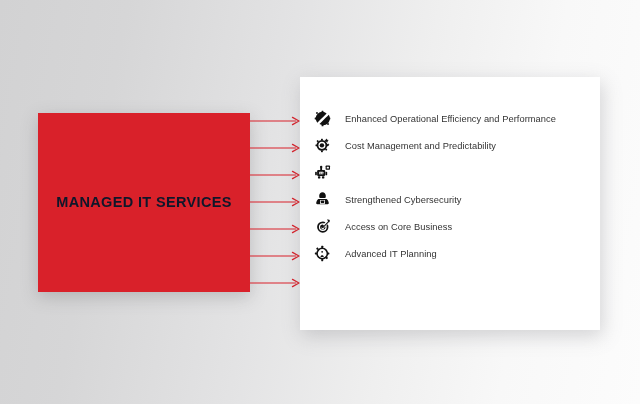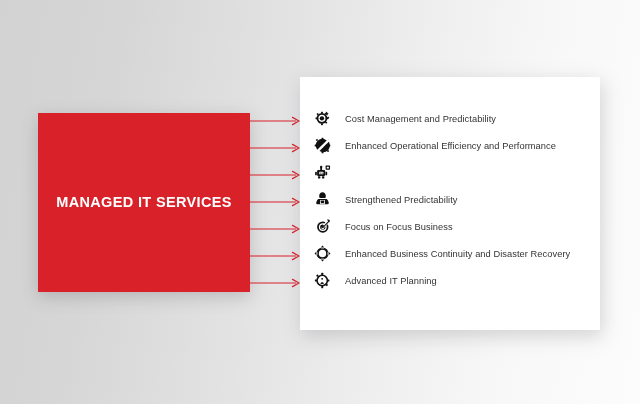--- a/index.html
+++ b/index.html
@@ -28,21 +28,21 @@
     top: 113px;
     width: 212px;
     height: 179px;
     background: #d9212a;
     box-shadow: 0 5px 16px rgba(90,90,95,0.28);
     display: flex;
     align-items: center;
     justify-content: center;
   }
   #red-box-title {
-    color: #ffffff;
+    color: #0f172a;
     font-size: 14.5px;
     font-weight: bold;
     letter-spacing: 0.35px;
     text-align: center;
     line-height: 1.2;
     white-space: nowrap;
   }
 
   
   #arrows {
@@ -130,51 +130,51 @@
         <polyline points="44.5,175.4 51,179 44.5,182.6" fill="none" stroke="#d9212a" stroke-width="1.3" stroke-linecap="round" stroke-linejoin="round"></polyline>
       </g>
       <g>
         <line x1="2" y1="206" x2="48" y2="206" stroke="#d9212a" stroke-width="1.1"></line>
         <polyline points="44.5,202.4 51,206 44.5,209.6" fill="none" stroke="#d9212a" stroke-width="1.3" stroke-linecap="round" stroke-linejoin="round"></polyline>
       </g>
     </svg>
 
   <div id="panel">
     <div id="bullet-list">
+        <div class="bullet-row">
+          <span class="bullet-icon">
+            <svg width="17" height="17" viewBox="0 0 24 24" fill="currentColor">
+              <path d="M12 2.6c-5.2 0-9.4 4.2-9.4 9.4 0 2.3.8 4.4 2.2 6l1.6-1.7 3.1-3.1 3.4-3.4 3.2-3.2 1.7-1.7A9.35 9.35 0 0 0 12 2.6z"></path>
+              <path d="M20.9 6.6 19.2 8.3l-3.1 3.1-3.4 3.4-3.2 3.2-1.8 1.8c1.5 1 3.4 1.6 5.3 1.6 5.2 0 9.4-4.2 9.4-9.4 0-1.9-.6-3.7-1.5-5.4z"></path>
+              <rect x="10.7" y="1" width="2.6" height="2.2" rx="0.5"></rect>
+              <rect x="10.7" y="20.8" width="2.6" height="2.2" rx="0.5"></rect>
+              <rect x="1" y="10.7" width="2.2" height="2.6" rx="0.5"></rect>
+              <rect x="20.8" y="10.7" width="2.2" height="2.6" rx="0.5"></rect>
+              <rect x="3" y="3" width="2.4" height="2.4" rx="0.5" transform="rotate(-45 4.2 4.2)"></rect>
+              <rect x="18.6" y="18.6" width="2.4" height="2.4" rx="0.5" transform="rotate(-45 19.8 19.8)"></rect>
+            </svg>
+          </span>
+          <span class="bullet-label">Enhanced Operational Efficiency and Performance</span>
+        </div>
         <div class="bullet-row">
           <span class="bullet-icon">
             <svg width="17" height="17" viewBox="0 0 24 24" fill="currentColor">
               <path d="M11.2 4.2a7.6 7.6 0 1 0 0 15.2 7.6 7.6 0 0 0 0-15.2zm0 2.6a5 5 0 1 1 0 10 5 5 0 0 1 0-10z"></path>
               <circle cx="11.2" cy="11.8" r="3.1"></circle>
               <rect x="9.9" y="2.3" width="2.6" height="2.6" rx="0.6"></rect>
               <rect x="9.9" y="18.8" width="2.6" height="2.6" rx="0.6"></rect>
               <rect x="2.1" y="10.5" width="2.6" height="2.6" rx="0.6"></rect>
               <rect x="17.8" y="10.5" width="2.4" height="2.6" rx="0.6"></rect>
               <rect x="4" y="4.6" width="2.4" height="2.4" rx="0.6" transform="rotate(-45 5.2 5.8)"></rect>
               <rect x="16" y="16.6" width="2.4" height="2.4" rx="0.6" transform="rotate(-45 17.2 17.8)"></rect>
               <path d="M17.6 2.1l1.1 1.9 2.1.3-1.6 1.4.4 2.1-1.9-1-1.9 1 .4-2.1-1.6-1.4 2.1-.3z"></path>
               <path d="M19.9 8.9l.7 1.2 1.3.2-1 .9.2 1.3-1.2-.6-1.2.6.2-1.3-1-.9 1.3-.2z"></path>
             </svg>
           </span>
           <span class="bullet-label">Cost Management and Predictability</span>
-        </div>
-        <div class="bullet-row">
-          <span class="bullet-icon">
-            <svg width="17" height="17" viewBox="0 0 24 24" fill="currentColor">
-              <path d="M12 2.6c-5.2 0-9.4 4.2-9.4 9.4 0 2.3.8 4.4 2.2 6l1.6-1.7 3.1-3.1 3.4-3.4 3.2-3.2 1.7-1.7A9.35 9.35 0 0 0 12 2.6z"></path>
-              <path d="M20.9 6.6 19.2 8.3l-3.1 3.1-3.4 3.4-3.2 3.2-1.8 1.8c1.5 1 3.4 1.6 5.3 1.6 5.2 0 9.4-4.2 9.4-9.4 0-1.9-.6-3.7-1.5-5.4z"></path>
-              <rect x="10.7" y="1" width="2.6" height="2.2" rx="0.5"></rect>
-              <rect x="10.7" y="20.8" width="2.6" height="2.2" rx="0.5"></rect>
-              <rect x="1" y="10.7" width="2.2" height="2.6" rx="0.5"></rect>
-              <rect x="20.8" y="10.7" width="2.2" height="2.6" rx="0.5"></rect>
-              <rect x="3" y="3" width="2.4" height="2.4" rx="0.5" transform="rotate(-45 4.2 4.2)"></rect>
-              <rect x="18.6" y="18.6" width="2.4" height="2.4" rx="0.5" transform="rotate(-45 19.8 19.8)"></rect>
-            </svg>
-          </span>
-          <span class="bullet-label">Enhanced Operational Efficiency and Performance</span>
         </div>
         <div class="bullet-row">
           <span class="bullet-icon">
             <svg width="17" height="17" viewBox="0 0 24 24" fill="currentColor">
               <rect x="4.4" y="8.6" width="11.4" height="8.4" rx="1.6"></rect>
               <rect x="8.8" y="5.2" width="2.6" height="3.8"></rect>
               <circle cx="10.1" cy="4.3" r="1.7"></circle>
               <rect x="1.6" y="11" width="2.4" height="5" rx="1"></rect>
               <rect x="16.2" y="11" width="2.4" height="5" rx="1"></rect>
               <rect x="5.6" y="17.4" width="3.4" height="3.1" rx="0.6"></rect>
@@ -190,50 +190,34 @@
         <div class="bullet-row">
           <span class="bullet-icon">
             <svg width="17" height="17" viewBox="0 0 24 24" fill="currentColor">
               <path d="M12 1.9c-2.6 0-4.7 2.3-4.7 5.2 0 1 .3 2 .7 2.8h8c.5-.8.7-1.8.7-2.8 0-2.9-2.1-5.2-4.7-5.2z"></path>
               <path d="M6.2 11.3c-1.7 1.3-2.9 3.4-3.1 5.8-.1.9.6 1.7 1.5 1.7h14.8c.9 0 1.6-.8 1.5-1.7-.2-2.4-1.4-4.5-3.1-5.8z"></path>
               <rect x="8.6" y="12.6" width="6.8" height="5.6" rx="0.8" fill="#fff"></rect>
               <rect x="9.8" y="13.8" width="4.4" height="3.6" rx="0.5"></rect>
               <path d="M10.6 13.8v-1a1.4 1.4 0 0 1 2.8 0v1h-1v-1a.45.45 0 0 0-.9 0v1z"></path>
             </svg>
           </span>
-          <span class="bullet-label">Strengthened Predictability</span>
+          <span class="bullet-label">Strengthened Cybersecurity</span>
         </div>
         <div class="bullet-row">
           <span class="bullet-icon">
             <svg width="17" height="17" viewBox="0 0 24 24" fill="currentColor">
               <path d="M12.4 4.8a8 8 0 1 0 8 8 8.1 8.1 0 0 0-1-3.9l-1.8 1.8c.2.6.3 1.3.3 2.1a5.5 5.5 0 1 1-5.5-5.5c.7 0 1.4.1 2 .4l1.8-1.8a8 8 0 0 0-3.8-1.1z"></path>
               <path d="M12.4 9a3.8 3.8 0 1 0 3.8 3.8c0-.3 0-.5-.1-.8l-2 2a1.75 1.75 0 1 1-1.6-1.6l2-2c-.3-.1-.7-.1-1.1-.1z"></path>
               <circle cx="12.4" cy="12.8" r="1.5"></circle>
               <path d="M12.1 12.5 20.5 4.1"></path>
               <rect x="11.4" y="7.8" width="11.9" height="1.5" rx="0.4" transform="rotate(-45 17.3 8.5)"></rect>
               <path d="M18.6 1.7l3.8 1-1 3.8-1.8-1.9z"></path>
             </svg>
           </span>
-          <span class="bullet-label">Focus on Focus Business</span>
-        </div>
-        <div class="bullet-row">
-          <span class="bullet-icon">
-            <svg width="17" height="17" viewBox="0 0 24 24" fill="currentColor">
-              <path d="M12 3.4a8.6 8.6 0 1 0 8.6 8.6A8.6 8.6 0 0 0 12 3.4zm0 3.4a5.2 5.2 0 1 1-5.2 5.2A5.2 5.2 0 0 1 12 6.8z"></path>
-              <path d="M9.6 1.4h4.8v3.4H9.6z" fill="#fff"></path>
-              <path d="M9.6 19.2h4.8v3.4H9.6z" fill="#fff"></path>
-              <path d="M1.4 9.6h3.4v4.8H1.4z" fill="#fff"></path>
-              <path d="M19.2 9.6h3.4v4.8h-3.4z" fill="#fff"></path>
-              <path d="M12 0.8l2.3 2.6h-4.6z"></path>
-              <path d="M12 23.2l-2.3-2.6h4.6z"></path>
-              <path d="M0.8 12l2.6-2.3v4.6z"></path>
-              <path d="M23.2 12l-2.6 2.3V9.7z"></path>
-            </svg>
-          </span>
-          <span class="bullet-label">Enhanced Business Continuity and Disaster Recovery</span>
+          <span class="bullet-label">Access on Core Business</span>
         </div>
         <div class="bullet-row">
           <span class="bullet-icon">
             <svg width="17" height="17" viewBox="0 0 24 24" fill="currentColor">
               <path d="M11.6 3.6a8.4 8.4 0 1 0 8.4 8.4 8.4 8.4 0 0 0-8.4-8.4zm0 2.2a6.2 6.2 0 1 1-6.2 6.2 6.2 6.2 0 0 1 6.2-6.2z"></path>
               <rect x="10.2" y="1.2" width="2.8" height="3" rx="0.6"></rect>
               <rect x="10.2" y="19.8" width="2.8" height="3" rx="0.6"></rect>
               <rect x="1.2" y="10.6" width="3" height="2.8" rx="0.6"></rect>
               <rect x="18.7" y="10.6" width="3" height="2.8" rx="0.6"></rect>
               <rect x="3.4" y="3.8" width="2.8" height="2.8" rx="0.6" transform="rotate(-45 4.8 5.2)"></rect>

